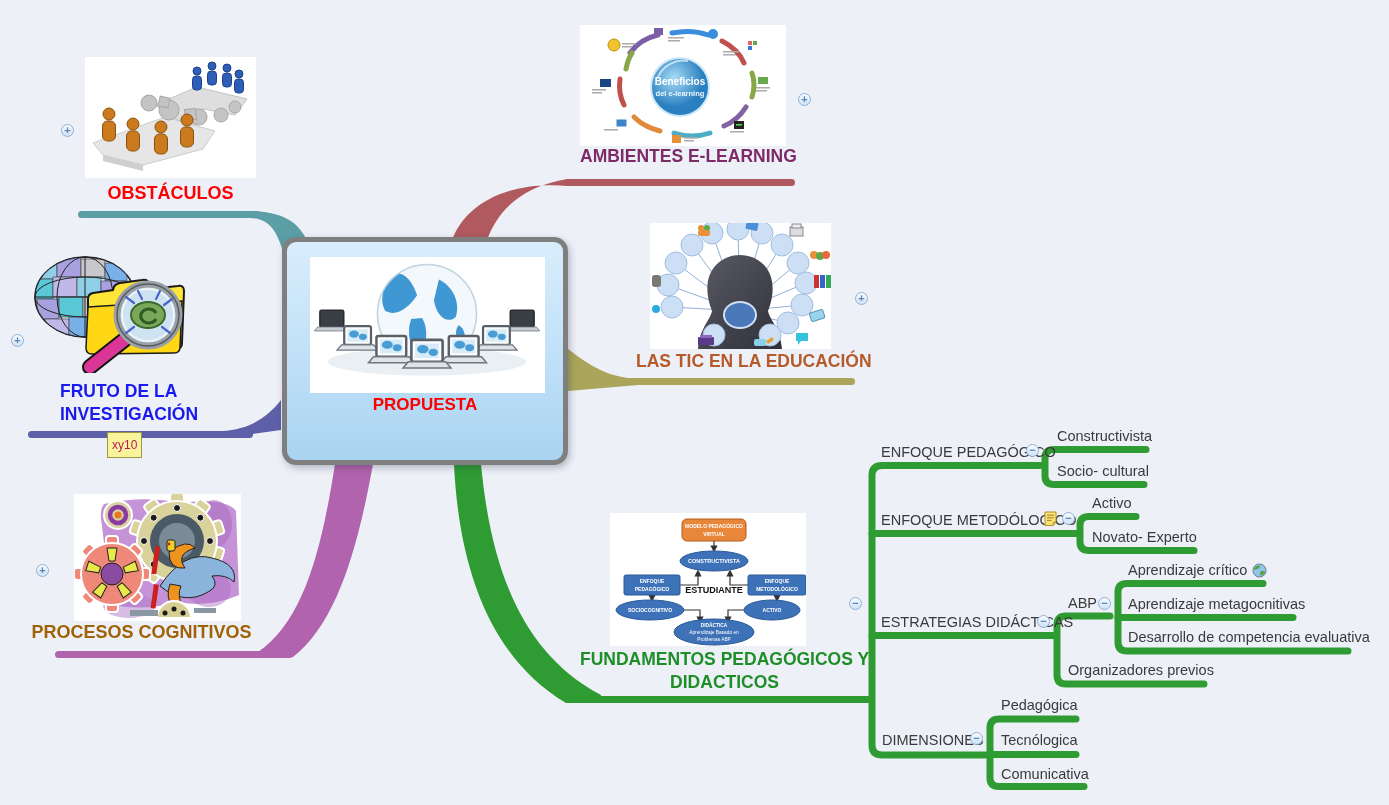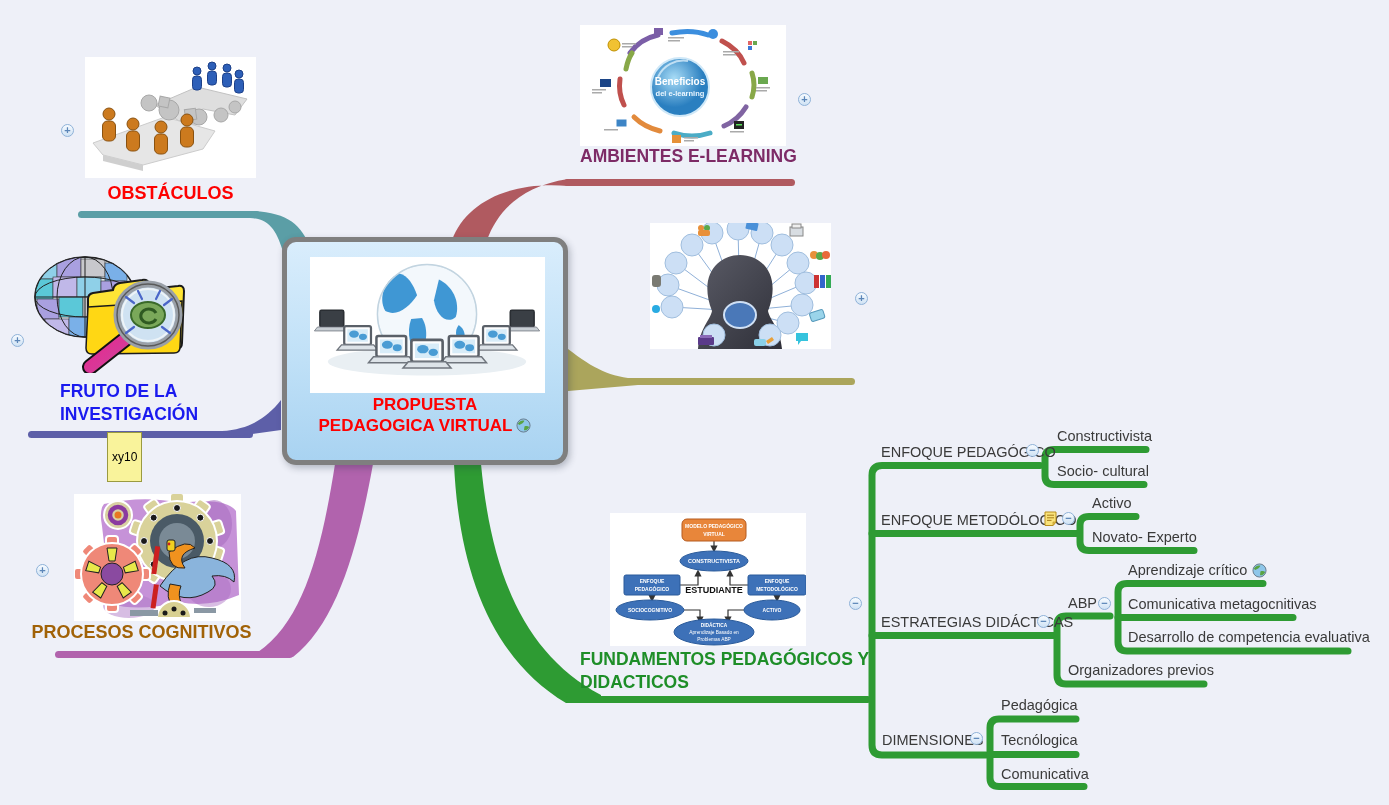--- a/index.html
+++ b/index.html
@@ -6,31 +6,31 @@
   #canvas{position:relative;width:1389px;height:805px;background:#eef0f8;overflow:hidden;
           font-family:"Liberation Sans","DejaVu Sans",sans-serif;}
   #connectors{position:absolute;left:0;top:0;}
   .abs{position:absolute;}
   .imgbox{position:absolute;background:#fff;}
   .mainlabel{position:absolute;font-weight:bold;font-size:17.5px;white-space:nowrap;}
   .sublabel{position:absolute;font-size:14.5px;color:#3a3a3a;white-space:nowrap;display:flex;align-items:center;gap:5px;}
   .pm{position:absolute;width:13px;height:13px;border-radius:50%;border:1px solid #8fb2d8;
       background:linear-gradient(180deg,#f7fbff,#cfe2f4);color:#5c86b8;
       font:bold 11px/11px "Liberation Sans",sans-serif;text-align:center;box-sizing:border-box;cursor:pointer;}
-  .tag{position:absolute;background:#f9f39b;border:1px solid #9a9a40;font-size:12px;color:#000000;
-       padding:16px 4px;line-height:16px;}
+  .tag{position:absolute;background:#f9f39b;border:1px solid #9a9a40;font-size:12px;color:#be185d;
+       padding:4px 4px;line-height:16px;}
   #central-node{position:absolute;left:282px;top:237px;width:286px;height:228px;box-sizing:border-box;
        border:5px solid #7f7f7f;border-radius:14px;
        background:linear-gradient(180deg,#d9edfc 0%,#bfe0f7 55%,#a9d3f1 100%);
        box-shadow:2px 3px 7px rgba(40,50,70,.3);}
   #central-img{position:absolute;left:23px;top:15px;width:235px;height:136px;background:#fff;}
   #central-title{position:absolute;left:0;top:152px;width:100%;text-align:right;font-weight:bold;
        font-size:17px;line-height:21px;}
   .tline{display:flex;justify-content:center;align-items:center;gap:4px;}
-  .fund-label{line-height:23px;}
+  .fund-label{line-height:23px;text-align:center;}
 </style>
 </head>
 <body>
 
 <div id="canvas">
 
   <svg id="connectors" width="1389" height="805" viewBox="0 0 1389 805">
 
     <g fill="#5b9ea6">
       <rect x="78" y="211" width="182" height="7" rx="3.5"></rect>
@@ -261,20 +261,21 @@
             <rect width="12" height="7" rx="2" fill="#8ad0e8"></rect>
             <path d="M 12,2 l 6,-4 2,3 -6,4 z" fill="#e8a03a"></path>
           </g>
         <g transform="translate(48,114)">
             <rect width="16" height="8" rx="1" fill="#5a3a8a"></rect>
             <rect x="2" y="-2" width="12" height="3" fill="#8a6ab8"></rect>
           </g>
       </g>
     </svg>
   </div>
+  <div class="mainlabel" style="left: 636px; top: 351px; color: rgb(181, 90, 40);">LAS TIC EN LA EDUCACIÓN</div>
   <div class="pm" style="left:855px;top:292px;">+</div>
 
   <div class="abs" style="left:30px;top:255px;width:180px;height:118px;">
     <svg width="180" height="118" viewBox="0 0 180 118">
       <defs>
         <clipPath id="globeClip">
             <ellipse cx="55" cy="42" rx="50" ry="40"></ellipse>
           </clipPath>
         <linearGradient id="handleGrad" x1="0" y1="0" x2="1" y2="1">
           <stop offset="0%" stop-color="#e8288c"></stop>
@@ -445,28 +446,20 @@
         <use href="#laptopBack" transform="translate(214,70) scale(0.8)"></use>
         <use href="#laptop" transform="translate(48,88) scale(0.9)"></use>
         <use href="#laptop" transform="translate(188,88) scale(0.9)"></use>
         <use href="#laptop" transform="translate(82,100)"></use>
         <use href="#laptop" transform="translate(155,100)"></use>
         <use href="#laptop" transform="translate(118,105) scale(1.05)"></use>
       </svg>
     </div>
     <div id="central-title" style="color: rgb(254, 0, 0);">
       <div class="tline">PROPUESTA</div>
-      <div class="tline">
-        <span>PEDAGOGICA VIRTUAL</span>
-        <svg width="15" height="15" viewBox="0 0 16 16">
-          <circle cx="8" cy="8" r="7" fill="#8ec6ea" stroke="#667788"></circle>
-          <path d="M 2,6 C 4,3 7,2 9,3 C 8,5.5 5.5,6.5 3.5,7.5 Z" fill="#5aa344"></path>
-          <path d="M 9,9 C 11,8 13,8.5 14,9.5 C 13,12 10.5,13.5 8.5,13 Z" fill="#5aa344"></path>
-        </svg>
-      </div>
     </div>
   </div>
 
   <div class="imgbox" style="left:610px;top:513px;width:196px;height:133px;">
     <svg width="196" height="133" viewBox="0 0 196 133">
       <defs>
           <marker id="arr" markerWidth="6" markerHeight="6" refX="3" refY="3" orient="auto">
             <path d="M 0,0 L 6,3 L 0,6 Z" fill="#333333"></path>
           </marker>
         </defs>
@@ -529,21 +522,21 @@
   <div class="sublabel" style="left:1068px;top:595px;">ABP</div>
   <div class="pm" style="left:1098px;top:597px;">−</div>
   <div class="sublabel" style="left:1128px;top:562px;">
     <span>Aprendizaje crítico</span>
     <svg width="15" height="15" viewBox="0 0 16 16">
       <circle cx="8" cy="8" r="7" fill="#8ec6ea" stroke="#667788"></circle>
       <path d="M 2,6 C 4,3 7,2 9,3 C 8,5.5 5.5,6.5 3.5,7.5 Z" fill="#5aa344"></path>
       <path d="M 9,9 C 11,8 13,8.5 14,9.5 C 13,12 10.5,13.5 8.5,13 Z" fill="#5aa344"></path>
     </svg>
   </div>
-  <div class="sublabel" style="left:1128px;top:596px;">Comunicativa metagocnitivas</div>
+  <div class="sublabel" style="left:1128px;top:596px;">Aprendizaje metagocnitivas</div>
   <div class="sublabel" style="left:1128px;top:629px;">Desarrollo de competencia evaluativa</div>
   <div class="sublabel" style="left:1068px;top:662px;">Organizadores previos</div>
 
   <div class="sublabel" style="left:882px;top:732px;">DIMENSIONES</div>
   <div class="pm" style="left:970px;top:732px;">−</div>
   <div class="sublabel" style="left:1001px;top:697px;">Pedagógica</div>
   <div class="sublabel" style="left:1001px;top:732px;">Tecnólogica</div>
   <div class="sublabel" style="left:1001px;top:766px;">Comunicativa</div>
 
 </div>

